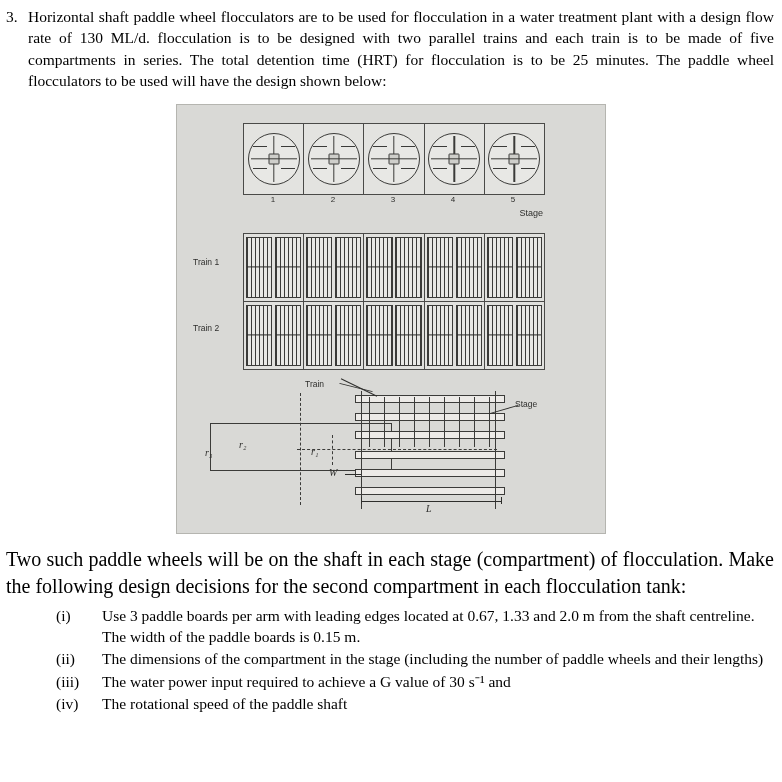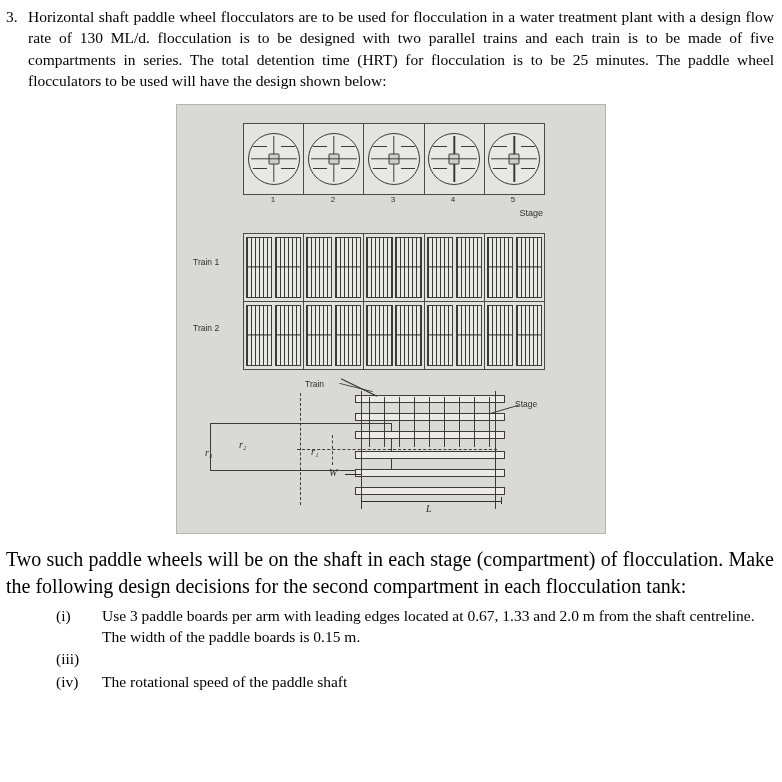--- a/index.html
+++ b/index.html
@@ -500,21 +500,26 @@
   </div>
 
   <div class="after-fig">Two such paddle wheels will be on the shaft in each stage (compartment) of flocculation. Make the following design decisions for the second compartment in each flocculation tank:</div>
 
   <div class="sublist" style="padding-left:0;">
     <div class="sub-item">
       <div class="sub-marker" style="margin-left:56px;">(i)</div>
       <div class="sub-text">Use 3 paddle boards per arm with leading edges located at 0.67, 1.33 and 2.0 m from the shaft centreline. The width of the paddle boards is 0.15 m.</div>
     </div>
     <div class="sub-item">
+      <div class="sub-marker" style="margin-left:56px;">(ii)</div>
+      <div class="sub-text">The dimensions of the compartment in the stage (including the number of paddle wheels and their lengths)</div>
+    </div>
+    <div class="sub-item">
       <div class="sub-marker" style="margin-left:56px;">(iii)</div>
+      <div class="sub-text">The water power input required to achieve a G value of 30 s⁻¹ and</div>
     </div>
     <div class="sub-item">
       <div class="sub-marker" style="margin-left:56px;">(iv)</div>
       <div class="sub-text">The rotational speed of the paddle shaft</div>
     </div>
   </div>
 
 </div>
 
 </body></html>

